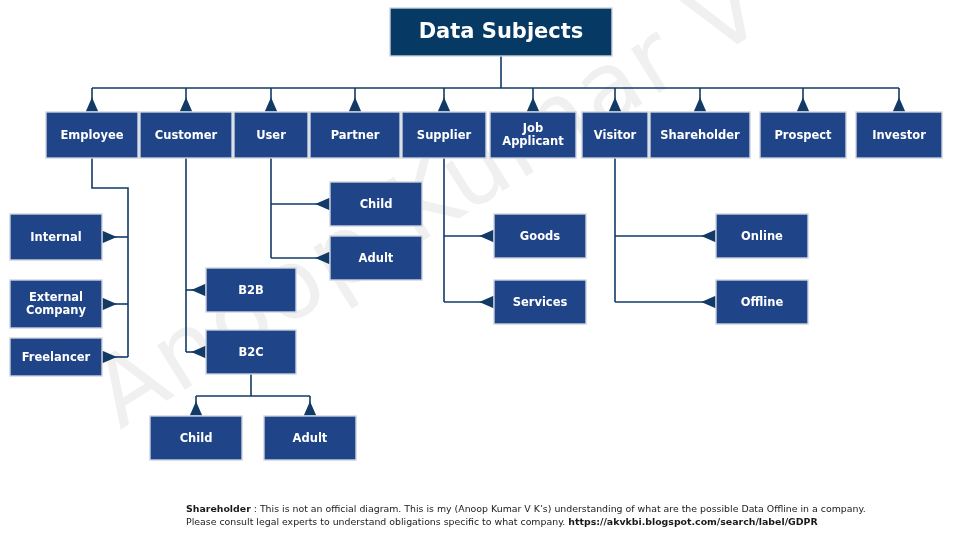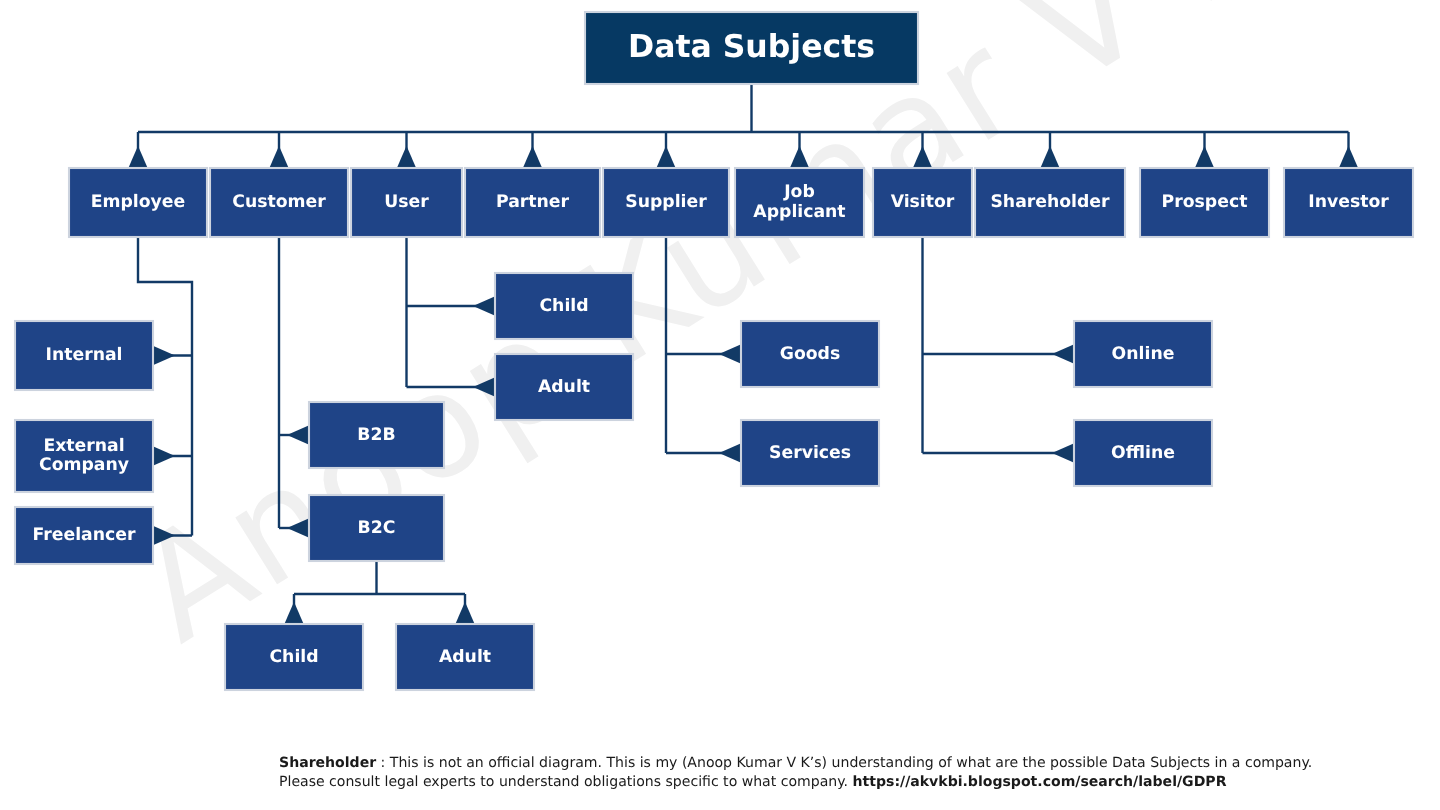--- a/index.html
+++ b/index.html
@@ -190,16 +190,16 @@
           <text x="196" y="438" class="lvl2-label" fill="#ffffff">Child</text>
         </g>
         <g class="node">
           <rect x="264" y="416" width="92" height="44" fill="#1f4487" stroke="#ccd3de"></rect>
           <text x="310" y="438" class="lvl2-label" fill="#ffffff">Adult</text>
         </g>
       </g>
   </svg>
 
   <div class="disclaimer">
-    <span><b>Shareholder</b><span> : This is not an official diagram. This is my (Anoop Kumar V K’s) understanding of what are the possible Data Subjects in a company.</span></span><br>
+    <span><b>Shareholder</b><span> : This is not an official diagram. This is my (Anoop Kumar V K’s) understanding of what are the possible Data Offline in a company.</span></span><br>
     <span>Please consult legal experts to understand obligations specific to what company. </span><b>https://akvkbi.blogspot.com/search/label/GDPR</b>
   </div>
 </div>
 
 </body></html>

